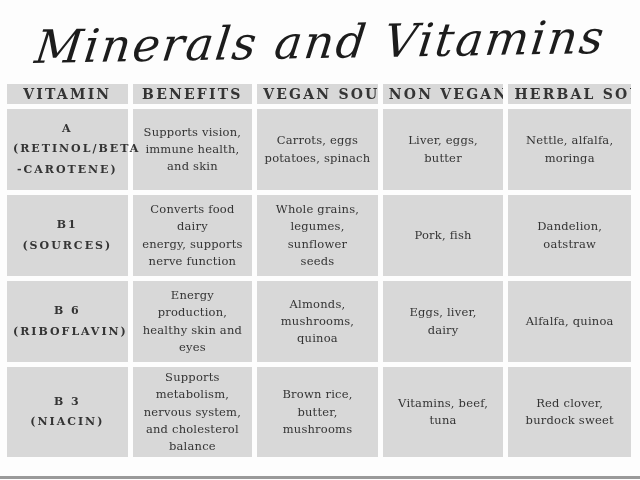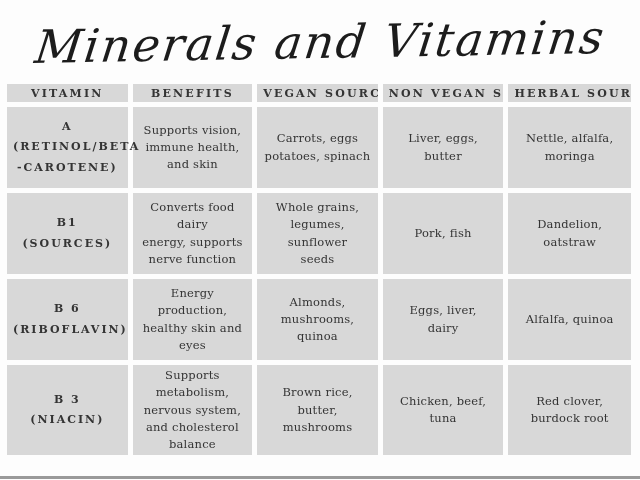--- a/index.html
+++ b/index.html
@@ -48,21 +48,21 @@
   }
   table.vit-table td, table.vit-table th {
     background: #d8d8d8;
     text-align: center;
     vertical-align: middle;
     padding: 2px 6px;
     color: #343434;
   }
   th.hdr {
     height: 14px;
-    font-size: 11px;
+    font-size: 14px;
     font-weight: 600;
     letter-spacing: 2.2px;
     color: #3c3c3c;
     white-space: nowrap;
     overflow: hidden;
   }
   td.cell {
     font-size: 11.5px;
     line-height: 1.5;
     white-space: pre-line;
@@ -154,23 +154,23 @@
       <tr class="body-row last">
         <td class="cell cell-vitamin">B 3
 (NIACIN)</td>
         <td class="cell">Supports
 metabolism,
 nervous system,
 and cholesterol
 balance</td>
         <td class="cell">Brown rice, butter,
 mushrooms</td>
-        <td class="cell">Chicken, beef,
+        <td class="cell">Vitamins, beef,
 tuna</td>
         <td class="cell">Red clover,
-burdock root</td>
+burdock sweet</td>
       </tr>
     </tbody>
   </table>
 
   <div class="bottom-bar" style="background: rgb(154, 154, 154);"></div>
 
 </div>
 
 </body></html>

